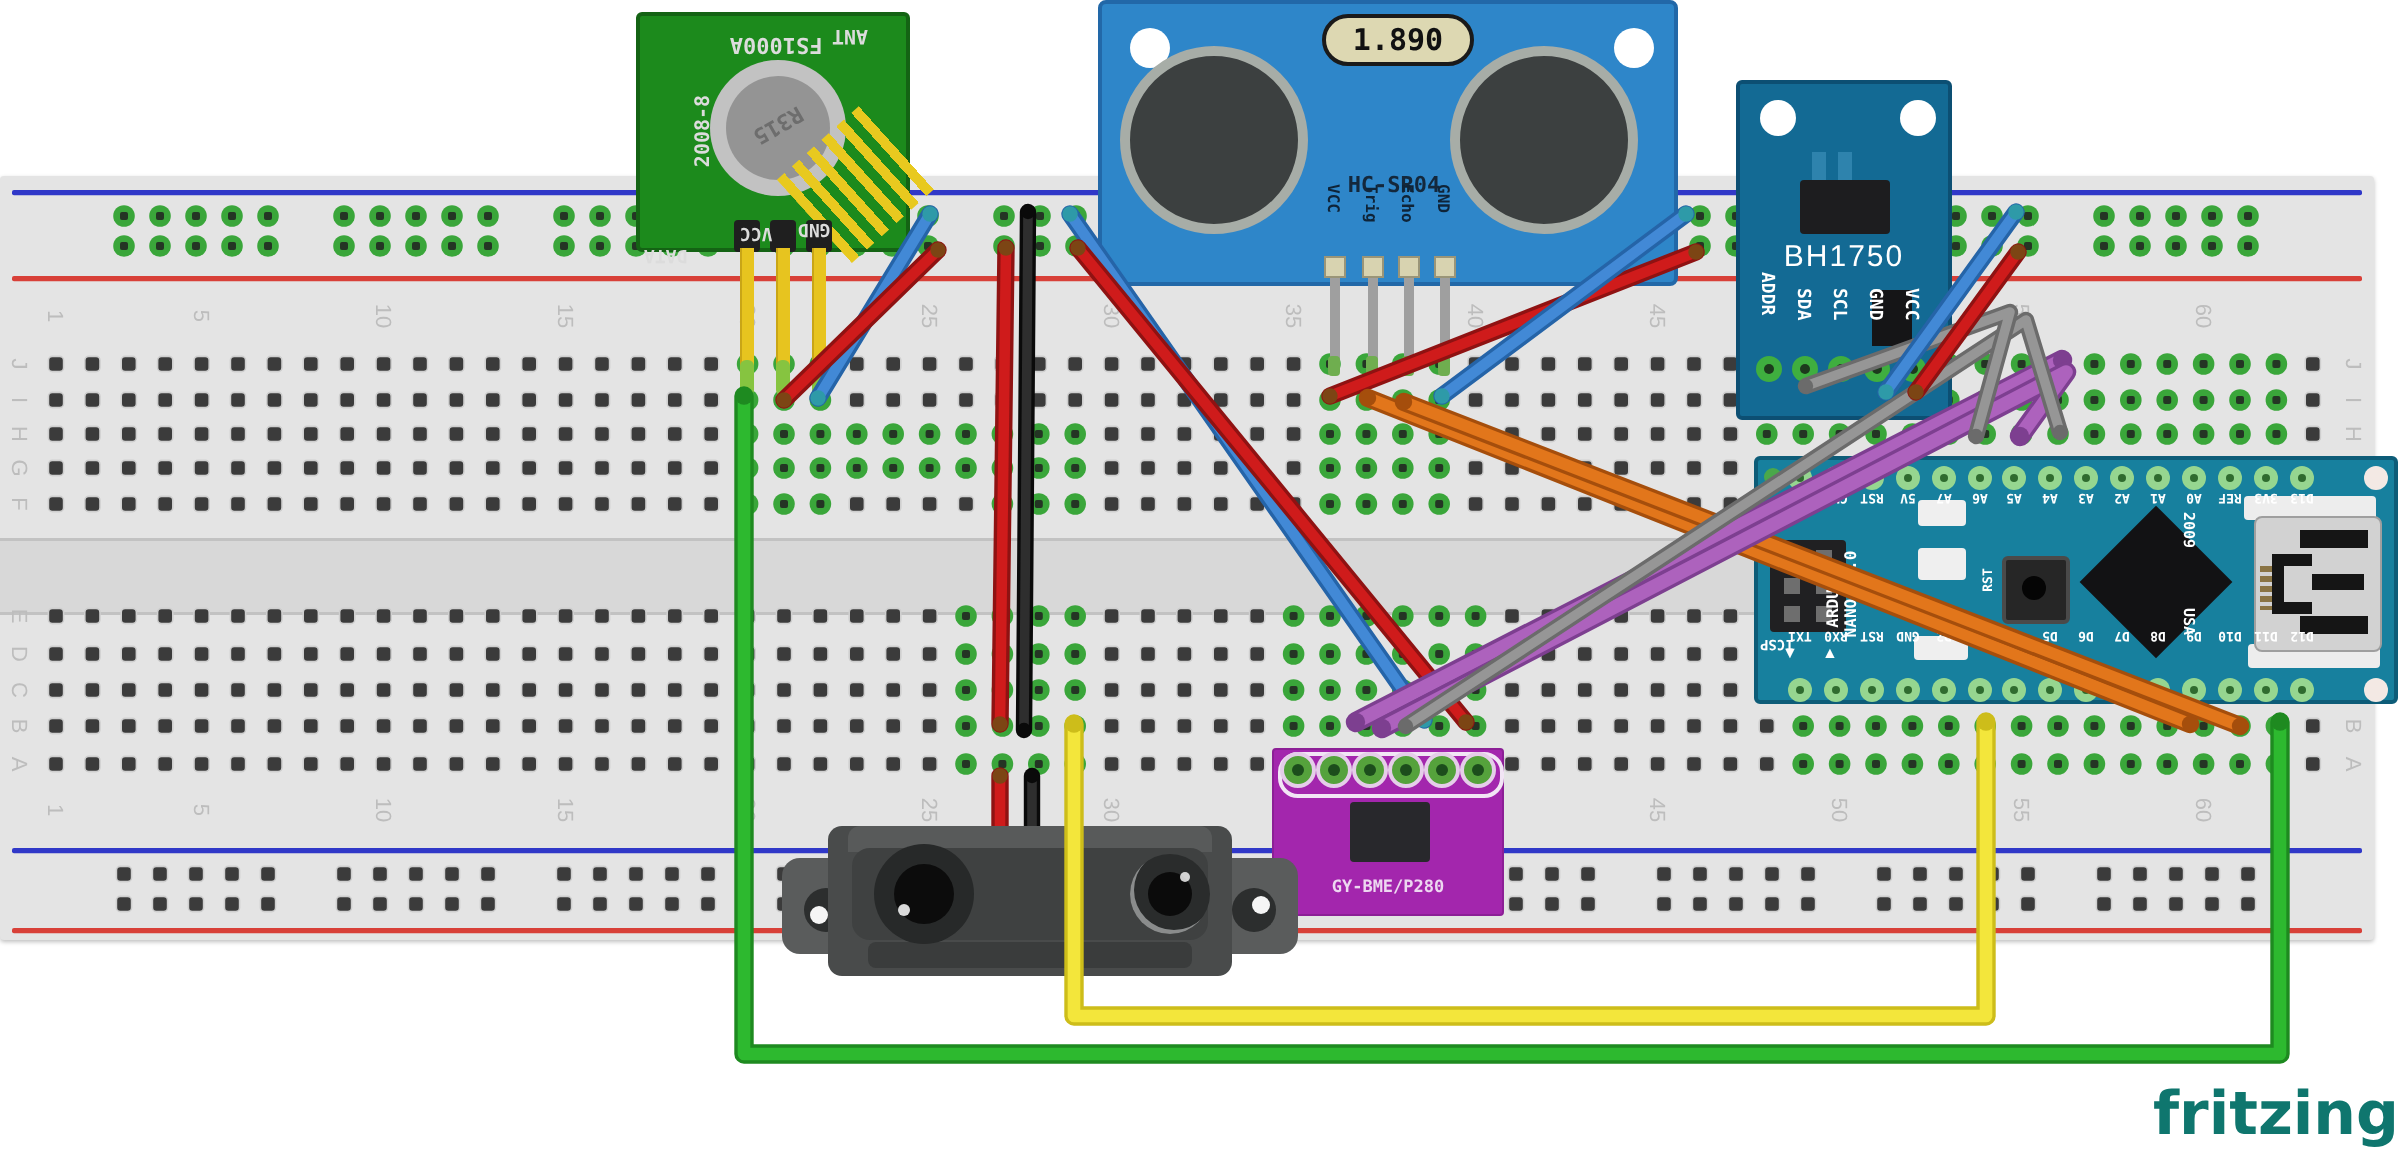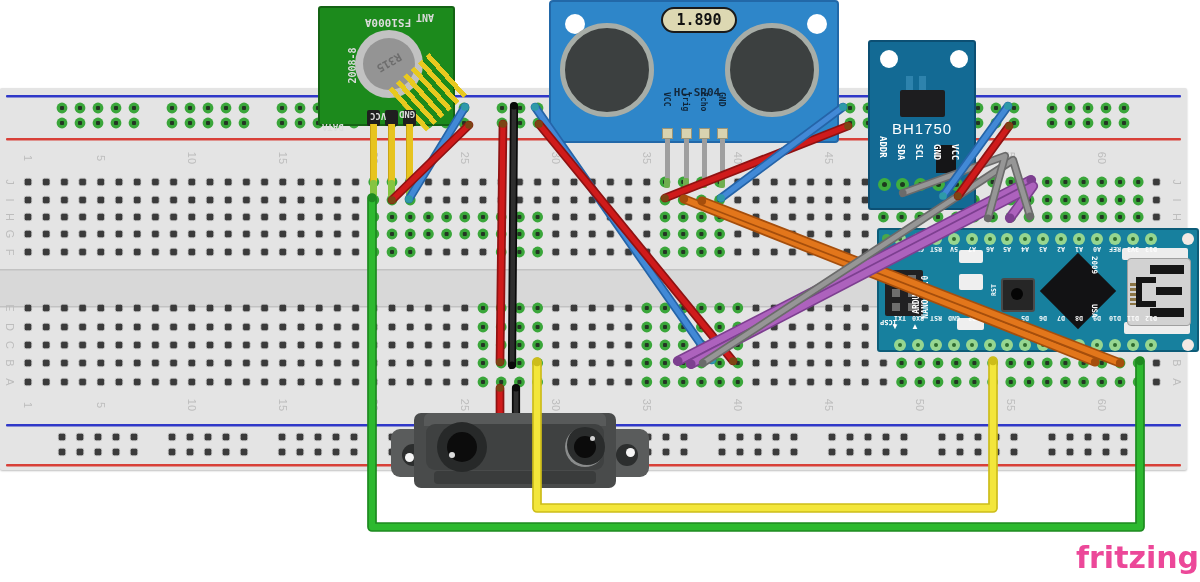--- a/index.html
+++ b/index.html
@@ -95,21 +95,21 @@
   #sharp-tabL,#sharp-tabR{position:absolute;width:44px;height:48px;background:#5a5c5c;border-radius:9px;}
   .sharp-hole{position:absolute;width:22px;height:22px;border-radius:50%;background:#2c2e2e;}
   .sharp-hole i{position:absolute;width:9px;height:9px;border-radius:50%;background:#f5f5f5;}
   #sharp-body{position:absolute;left:414px;top:413px;width:202px;height:75px;background:#494b4b;border-radius:7px;}
   #sharp-top{position:absolute;left:424px;top:413px;width:182px;height:13px;background:#585a5a;border-radius:6px 6px 0 0;}
   #sharp-lensbar{position:absolute;left:426px;top:424px;width:178px;height:46px;background:#3f4141;border-radius:9px;}
   #sharp-botband{position:absolute;left:434px;top:471px;width:162px;height:13px;background:#3a3c3c;border-radius:4px;}
   .lens{position:absolute;border-radius:50%;}
 
   #watermark{position:absolute;left:1076px;top:540px;width:124px;z-index:40;
-             font:bold 30px "DejaVu Sans",sans-serif;color:#ec4899;letter-spacing:0px;}
+             font:bold 30px "DejaVu Sans",sans-serif;color:#0f766e;letter-spacing:0px;text-align:center;}
 </style>
 </head>
 <body>
 
 <div id="canvas">
 
   <div id="board"></div>
   <svg class="layer" id="board-layer">
       <rect x="0" y="269" width="1187" height="37" fill="#d8d8d8"></rect>
       <rect x="0" y="269" width="1187" height="1.5" fill="#c2c2c2"></rect>
@@ -1526,20 +1526,45 @@
           <i></i>
         </div>
         <span class="npin" style="left: 258.6px; top: 15px;">D13</span>
         <div class="npad" style="left: 265.6px; top: 109px;">
           <i></i>
         </div>
         <span class="npin" style="left: 258.6px; top: 84px;">D12</span>
       </div>
   </div>
 
+  <div class="comp" id="bme">
+    <div class="strip"></div>
+    <div class="chip"></div>
+    <span class="lab bme-part">GY-BME/P280</span>
+    <div id="bme-holes">
+        <div class="bmehole" style="left: 3px; top: 1px;">
+          <i></i>
+        </div>
+        <div class="bmehole" style="left: 21px; top: 1px;">
+          <i></i>
+        </div>
+        <div class="bmehole" style="left: 39px; top: 1px;">
+          <i></i>
+        </div>
+        <div class="bmehole" style="left: 57px; top: 1px;">
+          <i></i>
+        </div>
+        <div class="bmehole" style="left: 75px; top: 1px;">
+          <i></i>
+        </div>
+        <div class="bmehole" style="left: 93px; top: 1px;">
+          <i></i>
+        </div>
+      </div>
+  </div>
 
   <div class="comp sharp" id="sharp">
     <div id="sharp-tabL" style="left:391px;top:429px;">
       <div class="sharp-hole" style="left:11px;top:15px;">
           <i style="left:3px;top:9px;"></i>
         </div>
     </div>
     <div id="sharp-tabR" style="left:605px;top:429px;">
       <div class="sharp-hole" style="left:11px;top:15px;">
           <i style="left:10px;top:4px;"></i>

